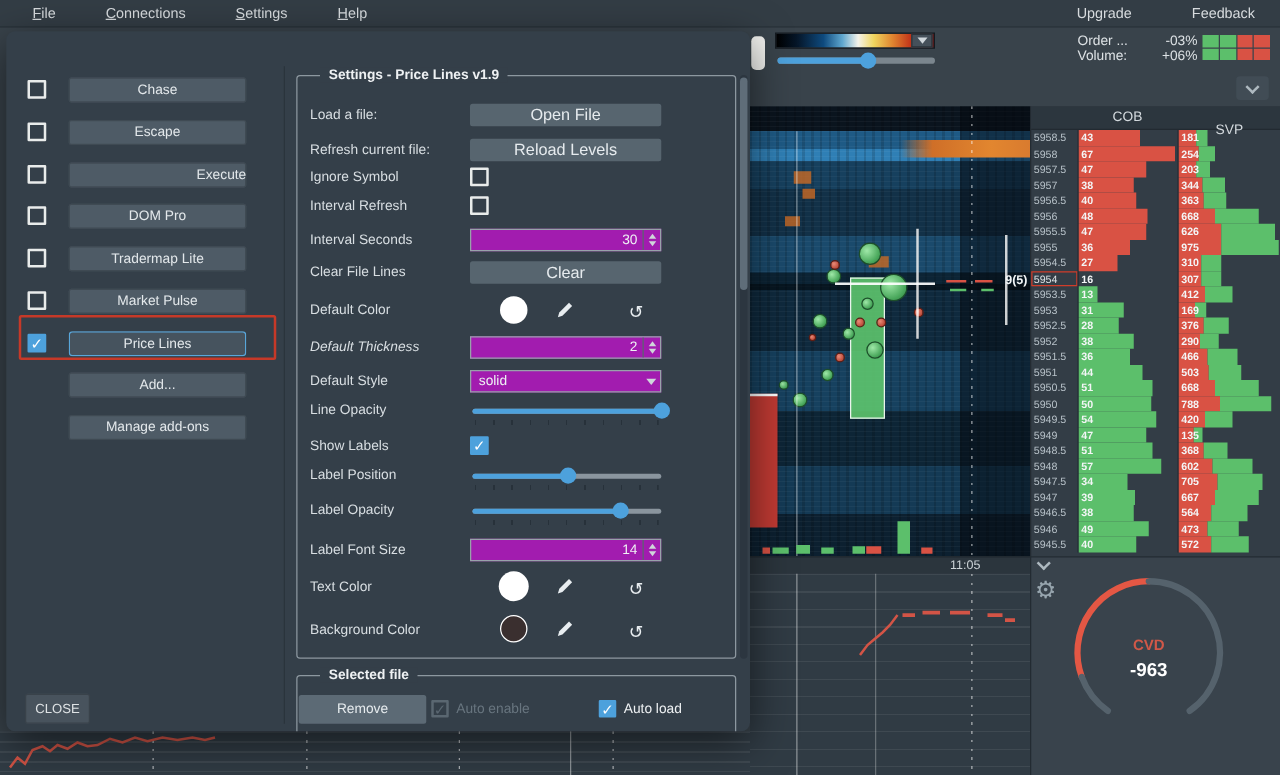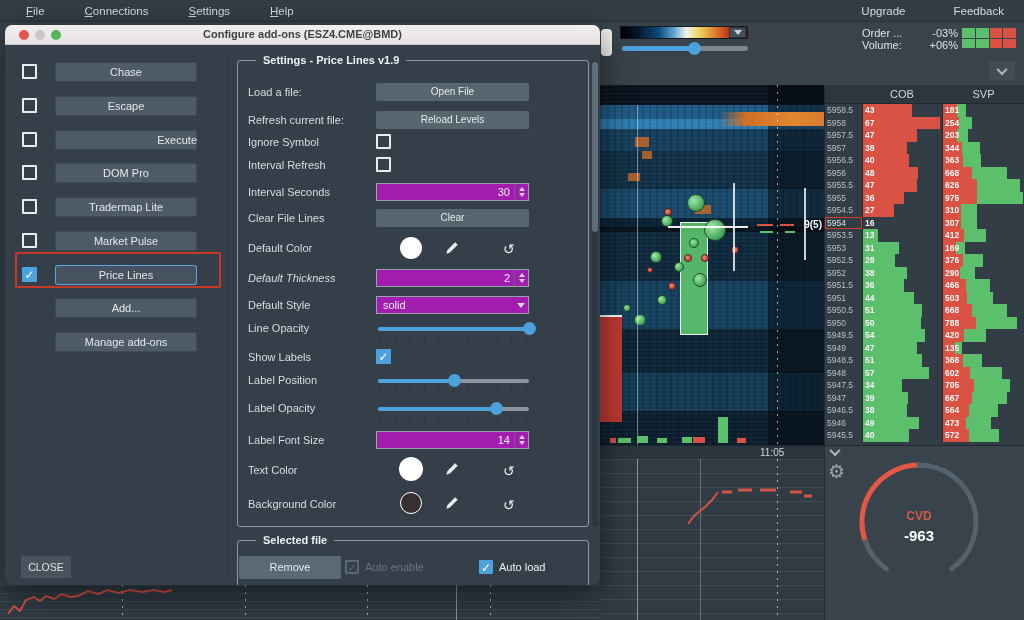--- a/index.html
+++ b/index.html
@@ -68,21 +68,21 @@
   #time-axis span{position:absolute;left:160px;top:1px;}
   #cvd-right{position:absolute;left:600px;top:459px;width:224px;height:161px;background:#303b44;
     background-image:repeating-linear-gradient(180deg,rgba(255,255,255,.07) 0 1px,transparent 1px 14px);}
   #cvd-right svg,#cvd-bottom svg{position:absolute;left:0;top:0;}
 
   
   #ladder{position:absolute;left:824px;top:85px;width:200px;height:360px;background:#333d46;border-left:1px solid #232b32;}
   #ladder .lheader{height:19px;background:#2c363e;border-bottom:1px solid #222a31;position:relative;
     color:#d3d9dd;font-size:11px;}
   #ladder .lheader .h1{position:absolute;left:37px;width:80px;text-align:center;top:3px;}
-  #ladder .lheader .h2{position:absolute;left:117px;width:83px;text-align:center;top:3px;}
+  #ladder .lheader .h2{position:absolute;left:117px;width:83px;text-align:center;top:13px;}
   #ladder-rows{position:absolute;left:0;top:19px;width:200px;height:338px;display:flex;flex-direction:column;}
   .lrow{flex:1;display:flex;position:relative;}
   .lprice{width:37px;font-size:8.5px;color:#b7c1c8;padding-left:2px;line-height:12.4px;white-space:nowrap;}
   .lprice.cur{outline:1.5px solid #cf3d2a;outline-offset:-1px;color:#dde3e6;}
   .lcob{width:80px;position:relative;border-left:1px solid #232b32;}
   .lsvp{width:83px;position:relative;border-left:1px solid #232b32;}
   .lcob .bar{position:absolute;left:0;top:0;height:100%;}
   .lsvp .r,.lsvp .g{position:absolute;top:0;height:100%;}
   .lnum{position:absolute;left:2px;top:0;font-size:8.5px;color:#f4f6f7;line-height:12.4px;}
 
@@ -118,21 +118,21 @@
   .cb.disabled.on i{color:#5a6771;}
   #annotation-box{position:absolute;left:10px;top:227px;width:206px;height:36px;border:2.5px solid #c63928;border-radius:2px;}
 
   
   .groupbox{position:absolute;border:1px solid #8d98a0;border-radius:3px;}
   .gb-title{position:absolute;top:-7px;left:18px;background:#343f49;padding:0 7px;font-size:11px;font-weight:bold;color:#eef1f3;}
   #settings-box{left:232px;top:35px;width:352px;height:467px;}
   #selected-box{left:232px;top:515px;width:352px;height:60px;}
   .srow-label{position:absolute;left:10px;font-size:11px;color:#d8dee2;white-space:nowrap;}
   .sbtn{position:absolute;left:138px;width:153px;height:18px;background:#57656f;border-radius:2px;color:#e6ebee;
-    font-size:10px;text-align:center;line-height:18px;}
+    font-size:13px;text-align:center;line-height:18px;}
   .sfield{position:absolute;left:138px;width:153px;height:18px;background:#a21caf;border:1px solid #98a2aa;display:flex;align-items:center;}
   .sfield .val{flex:1;text-align:right;color:#eef2f4;font-size:11px;padding-right:4px;}
   .sfield .val.left{text-align:left;padding-left:6px;}
   .spinbtns{width:14px;height:16px;display:flex;flex-direction:column;align-items:center;justify-content:center;gap:2px;border-left:1px solid #5a666f;}
   .spinbtns .up{width:0;height:0;border-left:3.5px solid transparent;border-right:3.5px solid transparent;border-bottom:4px solid #cfd6da;}
   .spinbtns .dn{width:0;height:0;border-left:3.5px solid transparent;border-right:3.5px solid transparent;border-top:4px solid #cfd6da;}
   .ddarrow{width:14px;display:flex;align-items:center;justify-content:center;}
   .swatch{position:absolute;border-radius:50%;}
   .pen-icon{position:absolute;width:16px;height:16px;}
   .reset-icon{position:absolute;color:#e8edf0;font-size:14px;line-height:14px;}
@@ -621,26 +621,20 @@
     <div class="vdotted" style="left:245px;top:0;height:35px;"></div>
     <div class="vdotted" style="left:367px;top:0;height:35px;"></div>
     <div class="vdotted" style="left:490px;top:0;height:35px;"></div>
     <div class="vline-faint" style="left:456px;top:0;width:1px;height:35px;"></div>
     <svg width="600" height="35">
       <polyline id="cvd-bottom-line" fill="none" stroke="#d35446" stroke-width="2" points="8,29 14,21 20,26 26,15 34,12 40,16 46,11 54,14 62,9 70,12 78,11 88,6 98,9 108,5 118,8 130,5 142,7 154,5 164,7 172,5"></polyline>
     </svg>
   </div>
 
   <div id="dialog">
-    <div id="dlg-titlebar">
-      <span class="light" style="left:14px;background:#e0544d;"></span>
-      <span class="light" style="left:30px;background:#c9c7c5;"></span>
-      <span class="light" style="left:46px;background:#53b558;"></span>
-      <span id="dlg-title">Configure add-ons (ESZ4.CME@BMD)</span>
-    </div>
     <div class="divider-v"></div>
 
     <div id="addon-list">
         <span class="cb" style="left: 17px; top: 39px; position: absolute;"></span>
         <div class="addon-btn" style="top: 37px;">Chase</div>
         <span class="cb" style="left: 17px; top: 73px; position: absolute;"></span>
         <div class="addon-btn" style="top: 71px;">Escape</div>
         <span class="cb" style="left: 17px; top: 107px; position: absolute;"></span>
         <div class="addon-btn" style="top: 105px; text-align: right;">Execute</div>
         <span class="cb" style="left: 17px; top: 140px; position: absolute;"></span>

